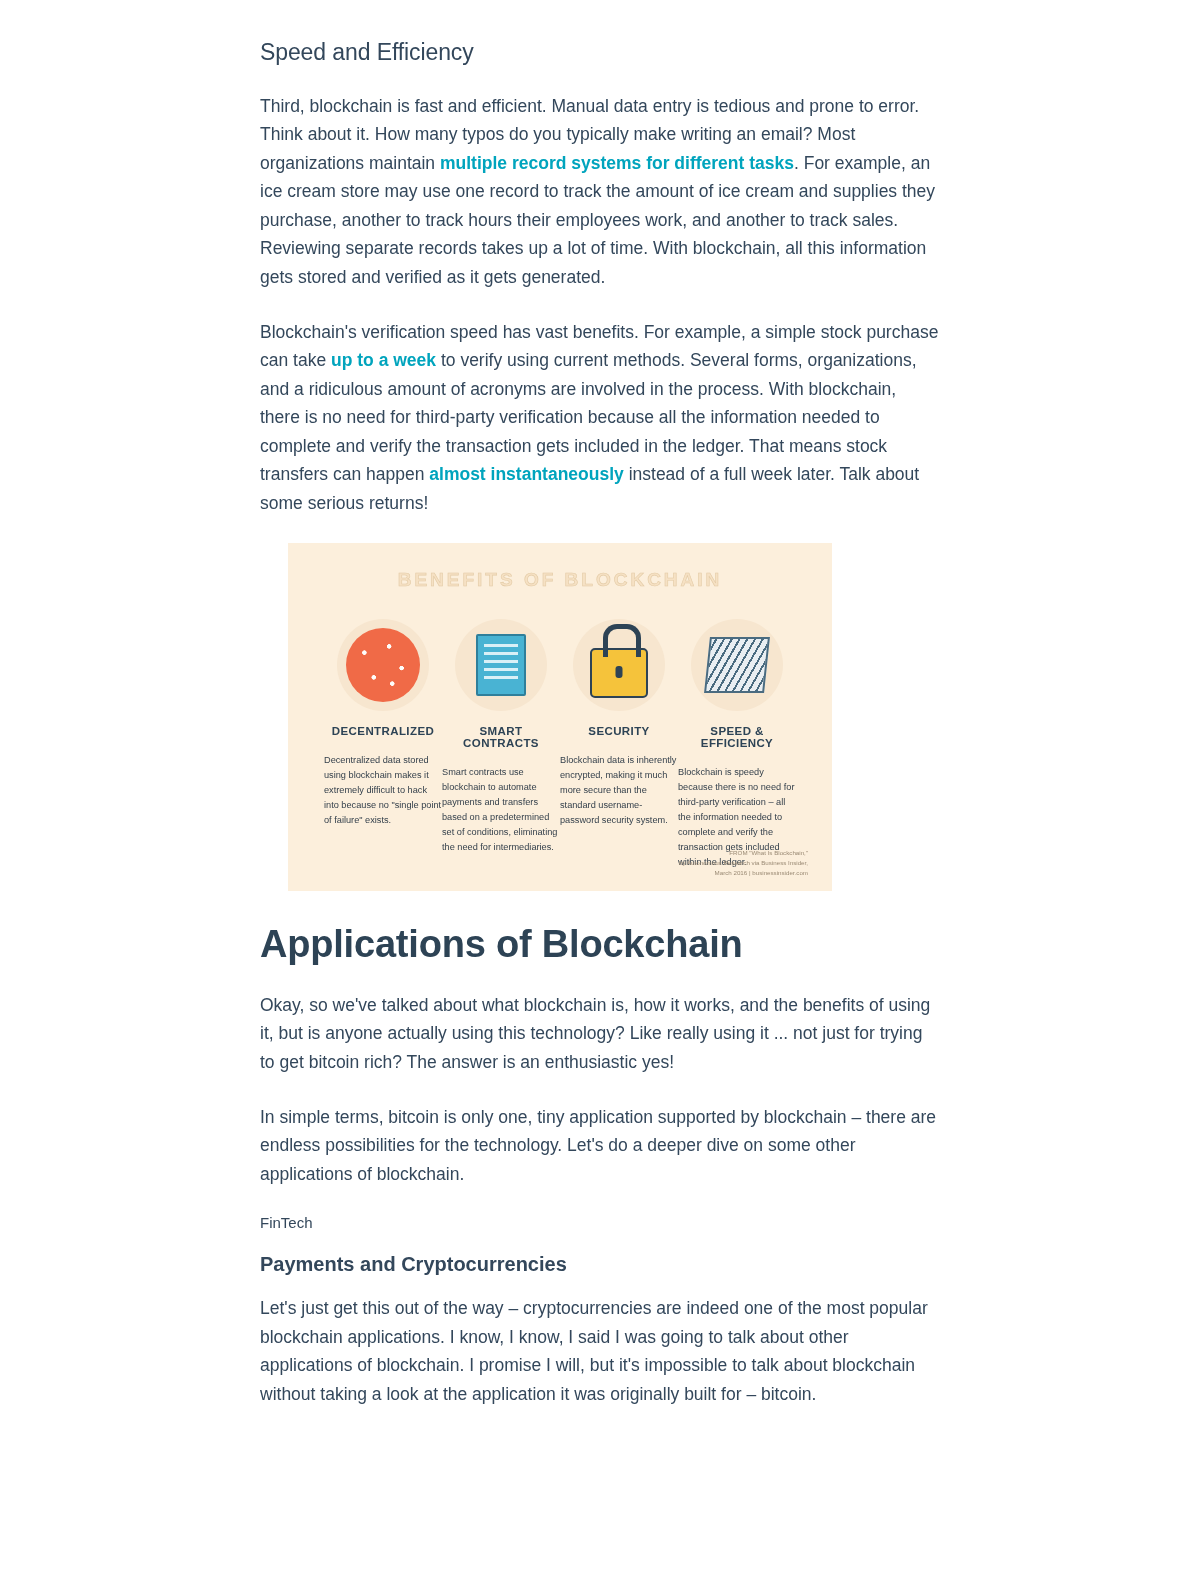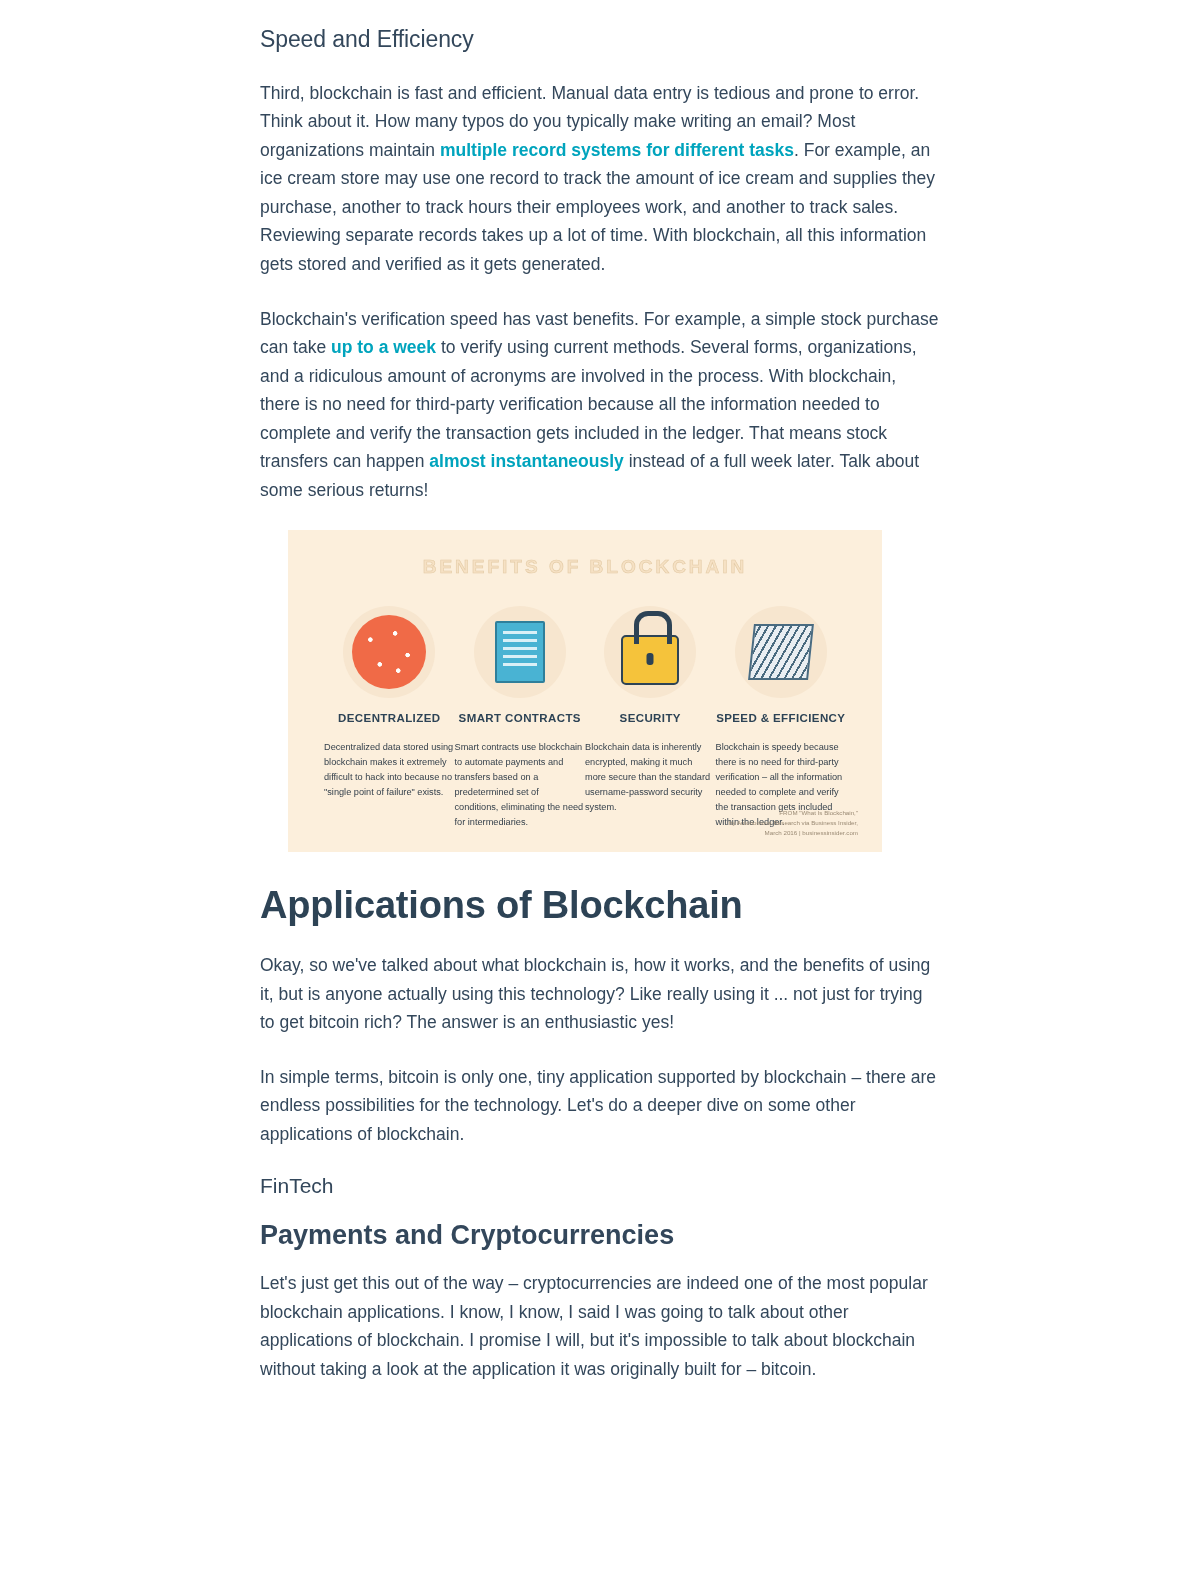--- a/index.html
+++ b/index.html
@@ -13,68 +13,68 @@
     font-family: "Liberation Sans", sans-serif;
     color: #33475b;
     overflow: hidden;
   }
   .page {
     width: 1200px;
     position: relative;
   }
   .content {
     width: 680px;
-    margin: 3px auto;
+    margin: 16px auto;
     padding-top: 22px;
   }
 
   h2.section-title {
     font-size: 38px;
     line-height: 1.25;
     font-weight: 600;
     color: #2d4355;
     margin: 30px 0 22px 0;
     letter-spacing: -0.2px;
   }
   h3.sub-title {
     font-size: 23px;
     line-height: 1.3;
     font-weight: 500;
     color: #33475b;
     margin: 0 0 24px 0;
     letter-spacing: -0.1px;
   }
   h4.small-title {
-    font-size: 21px;
+    font-size: 15px;
     font-weight: 400;
     color: #33475b;
     margin: 26px 0 14px 0;
   }
   h5.bold-title {
-    font-size: 27px;
+    font-size: 20px;
     font-weight: 600;
     color: #33475b;
     margin: 22px 0 18px 0;
   }
   p.para {
     font-size: 17.5px;
     line-height: 1.63;
     color: #33475b;
     margin: 0 0 26px 0;
   }
   a.link {
     color: #00a4bd;
     text-decoration: none;
     font-weight: 700;
   }
 
   
   .infographic {
     background: #fcefdc;
-    width: 594px;
+    width: 544px;
     margin: 6px 0 10px 28px;
     padding: 26px 16px 22px 16px;
     box-sizing: border-box;
     position: relative;
   }
   .info-title {
     text-align: center;
     font-size: 19px;
     letter-spacing: 3px;
     font-weight: 700;

